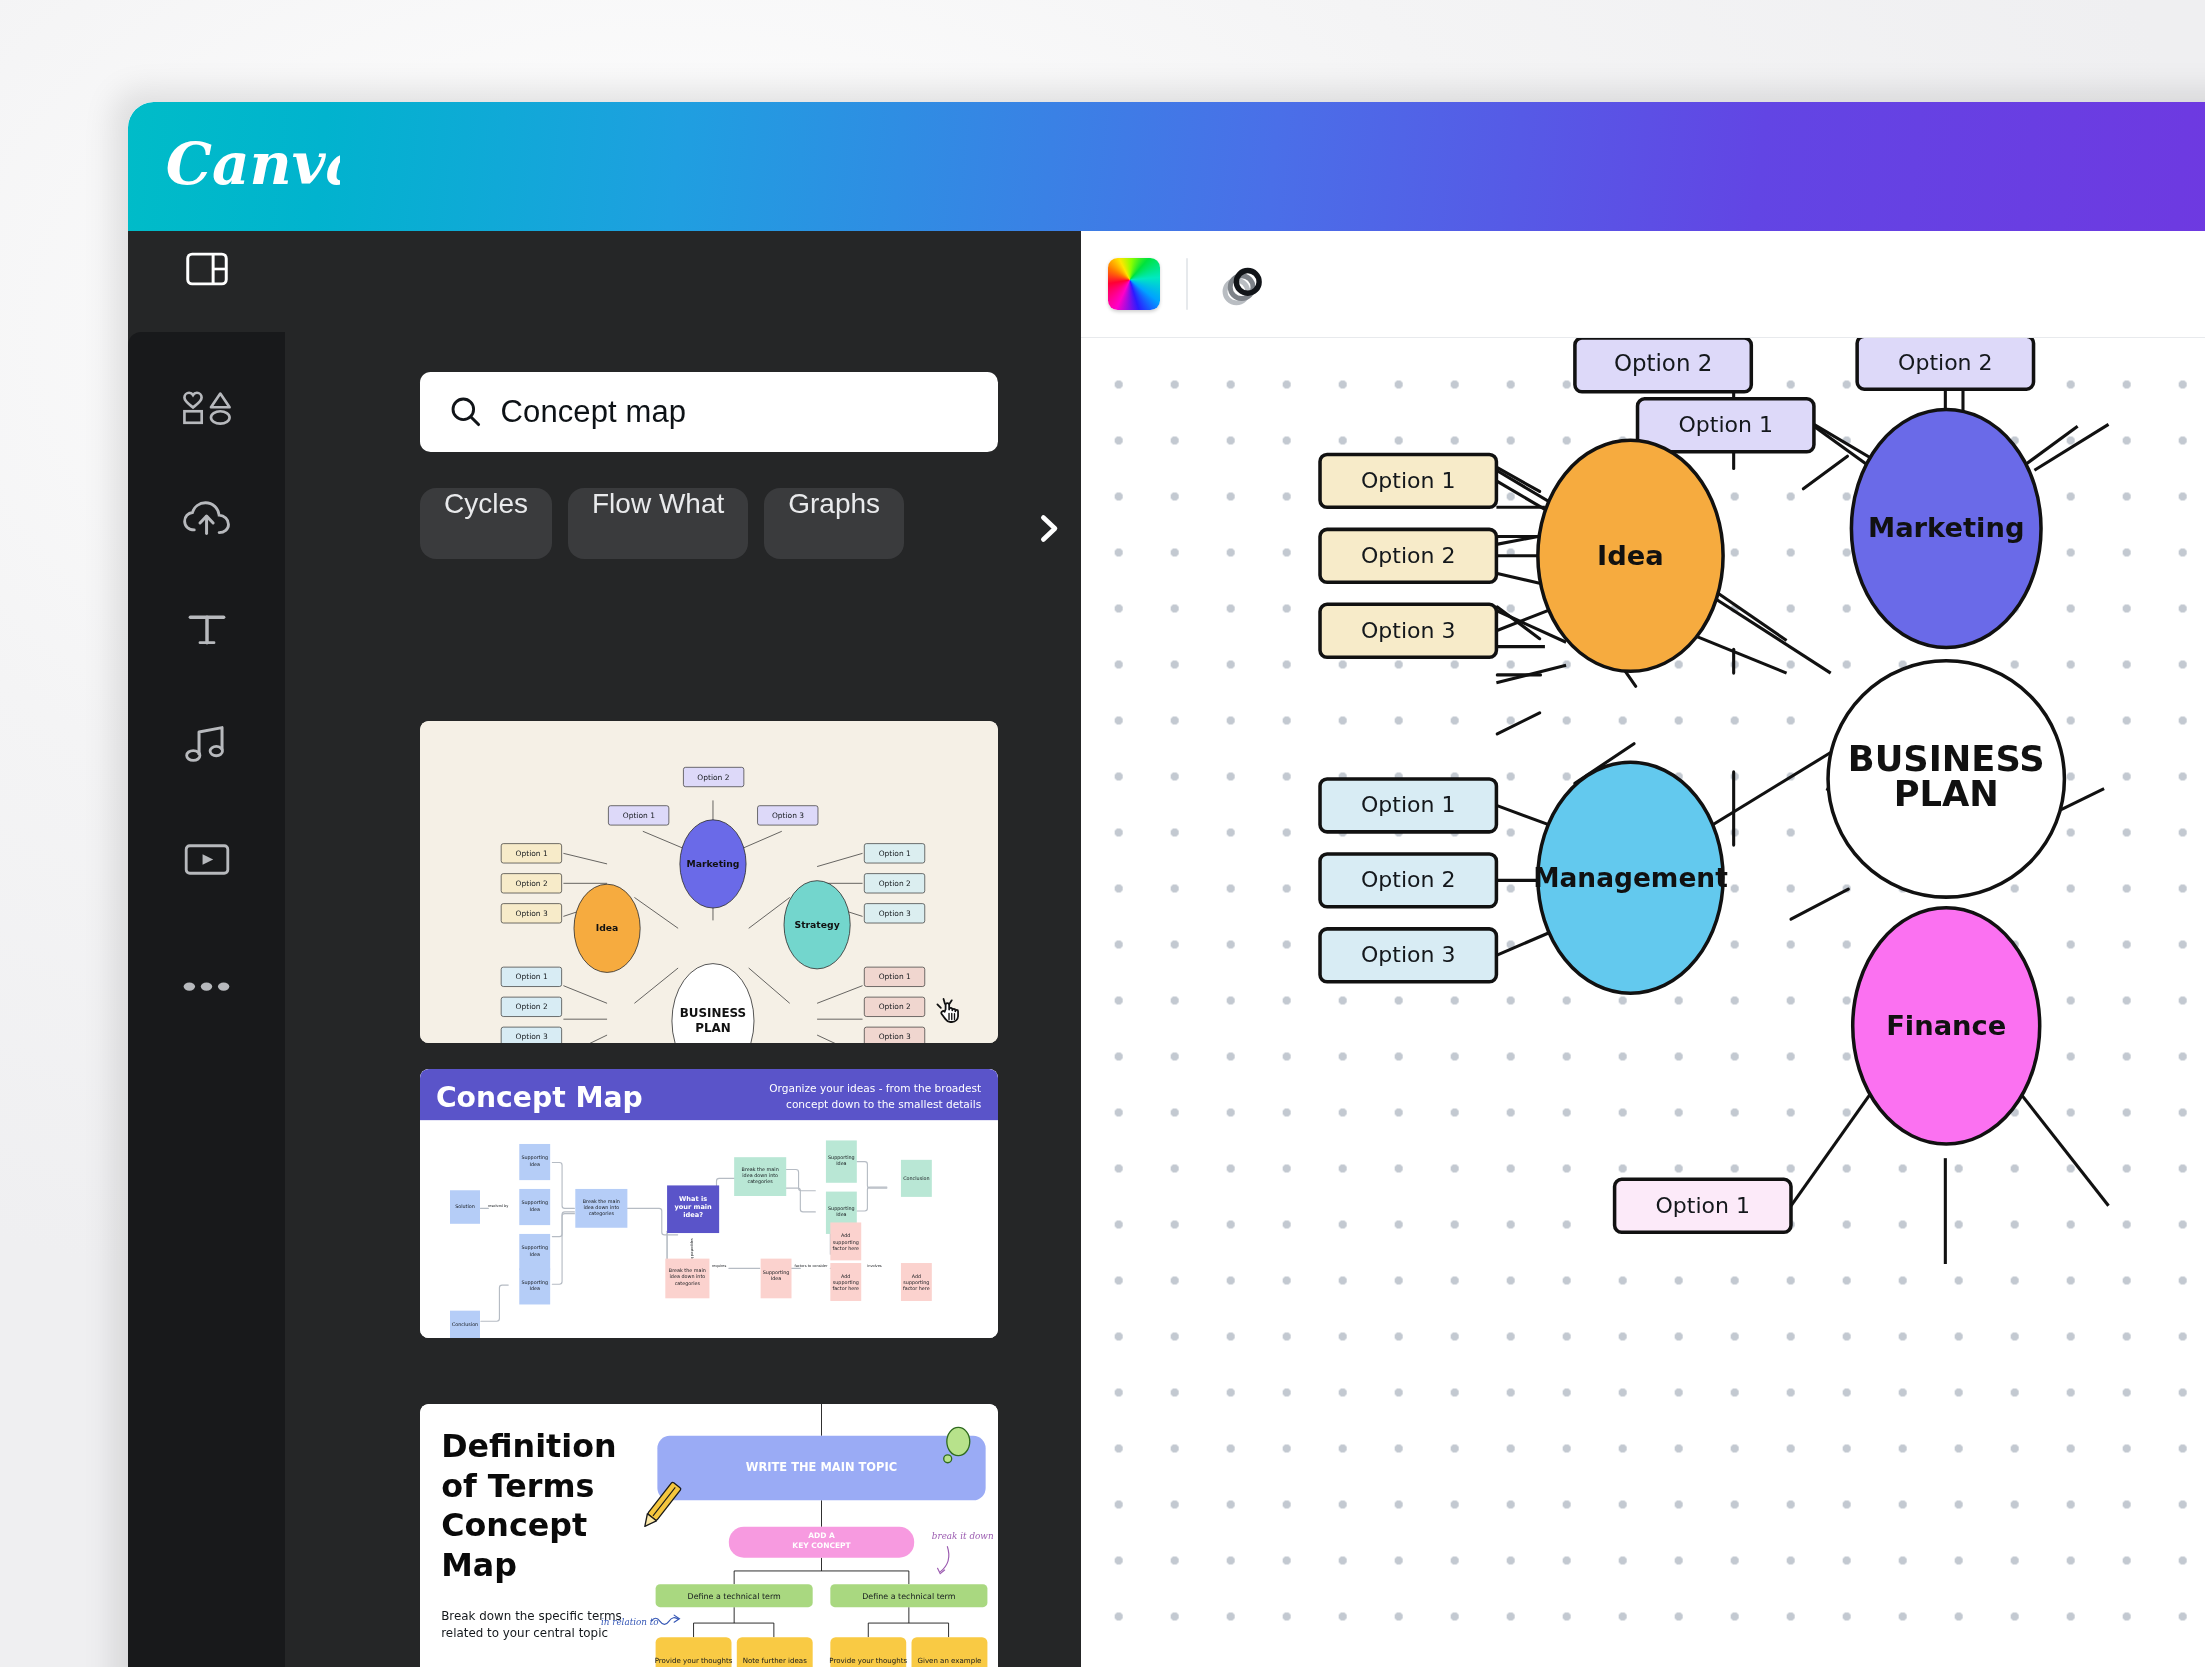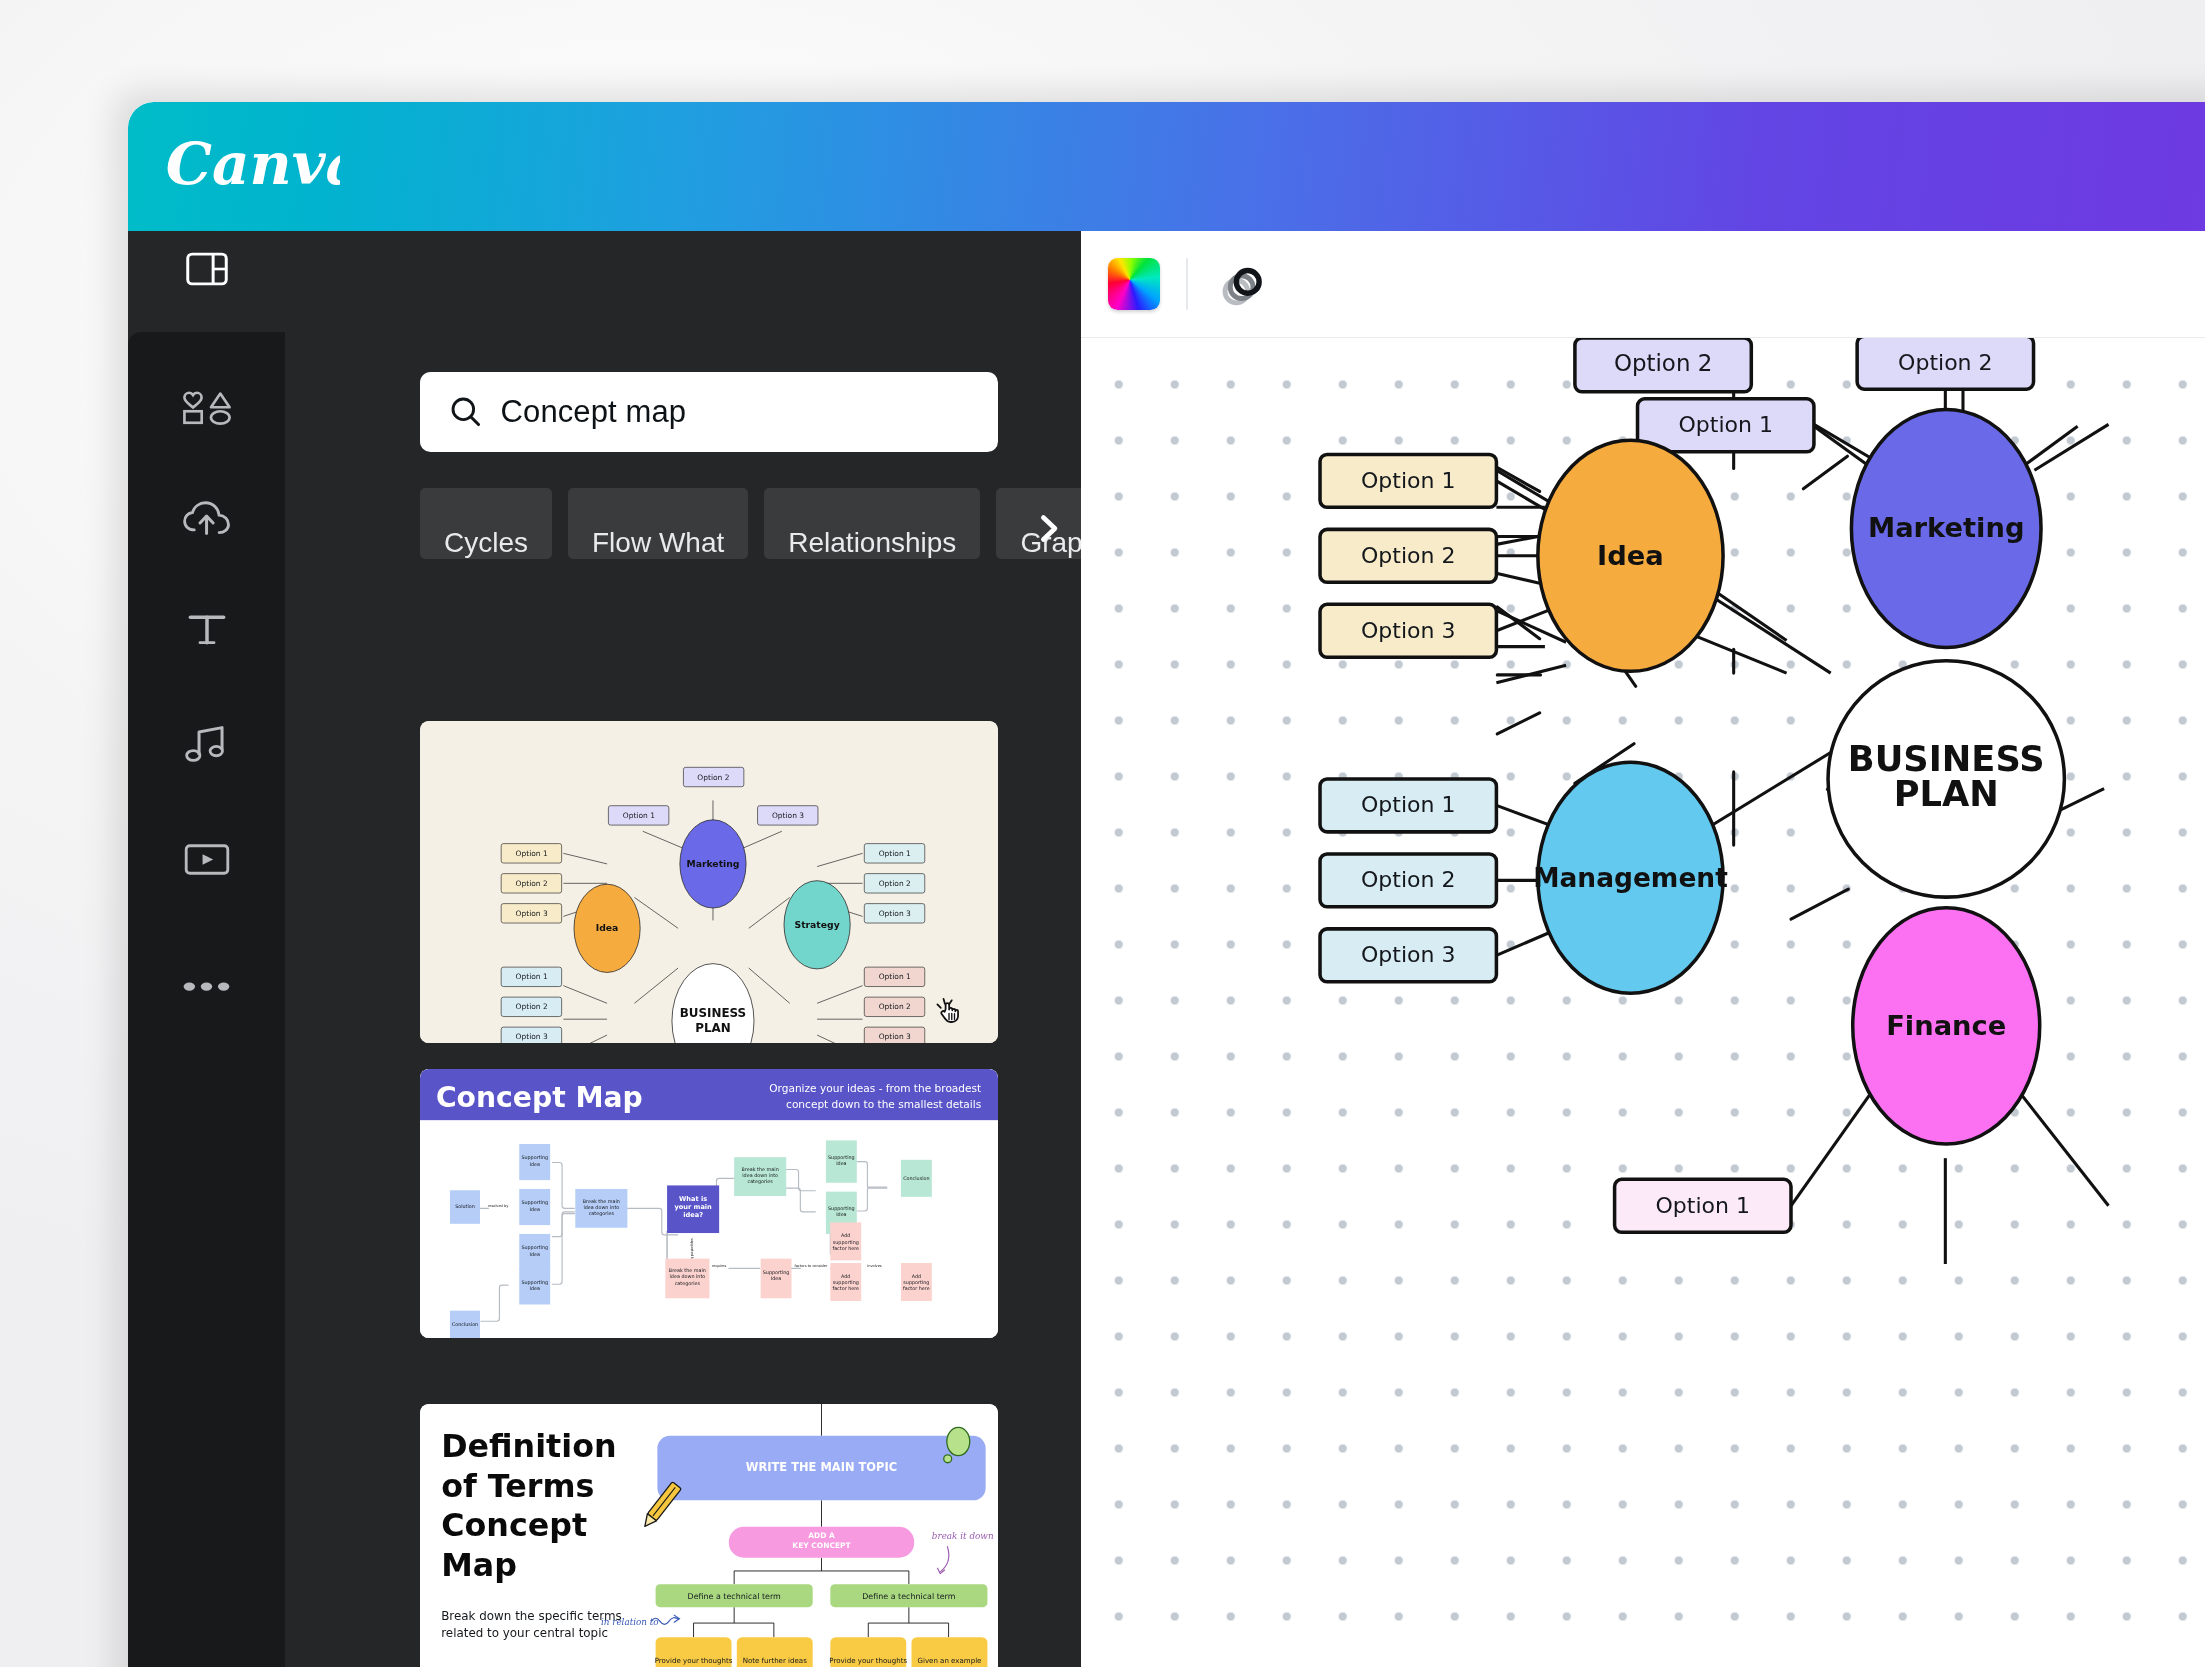--- a/index.html
+++ b/index.html
@@ -56,22 +56,22 @@
     padding-left:29px; gap:17.6px;
   }
   #search-box .sv{ flex:0 0 auto; }
   #search-text{ font-size:31px; color:#0d1216; letter-spacing:0.1px; }
 
   #chips{
     position:absolute; left:135px; top:257px; height:71px;
     display:flex; gap:16px; width:662px;
   }
   .chip{
-    background:#3a3b3d; color:#e9eaec; border-radius:5px;
-    height:71px; display:flex; align-items:flex-end; padding:0 24px;
+    background:#3a3b3d; color:#e9eaec; border-radius:16px;
+    height:71px; display:flex; align-items:flex-start; padding:0 24px;
     font-size:28px; white-space:nowrap;
   }
   #chev{
     position:absolute; left:748px; top:282px; width:31px; height:31px;
   }
 
   
   .tcard{
     position:absolute; left:135px; width:578px;
     border-radius:8.8px; overflow:hidden; background:#fff;
@@ -202,23 +202,20 @@
       </svg>
       <span id="search-text">Concept map</span>
     </div>
 
     <div id="chips">
       <div class="chip">
           <span>Cycles</span>
         </div>
       <div class="chip">
           <span>Flow What</span>
-        </div>
-      <div class="chip">
-          <span>Relationships</span>
         </div>
       <div class="chip">
           <span>Graphs</span>
         </div>
 
     </div>
     <svg id="chev" viewBox="0 0 24 24">
       <path d="M8 3.5 17 12l-9 8.5" fill="none" stroke="#ffffff" stroke-width="3.6" stroke-linecap="round" stroke-linejoin="round"></path>
     </svg>
 

